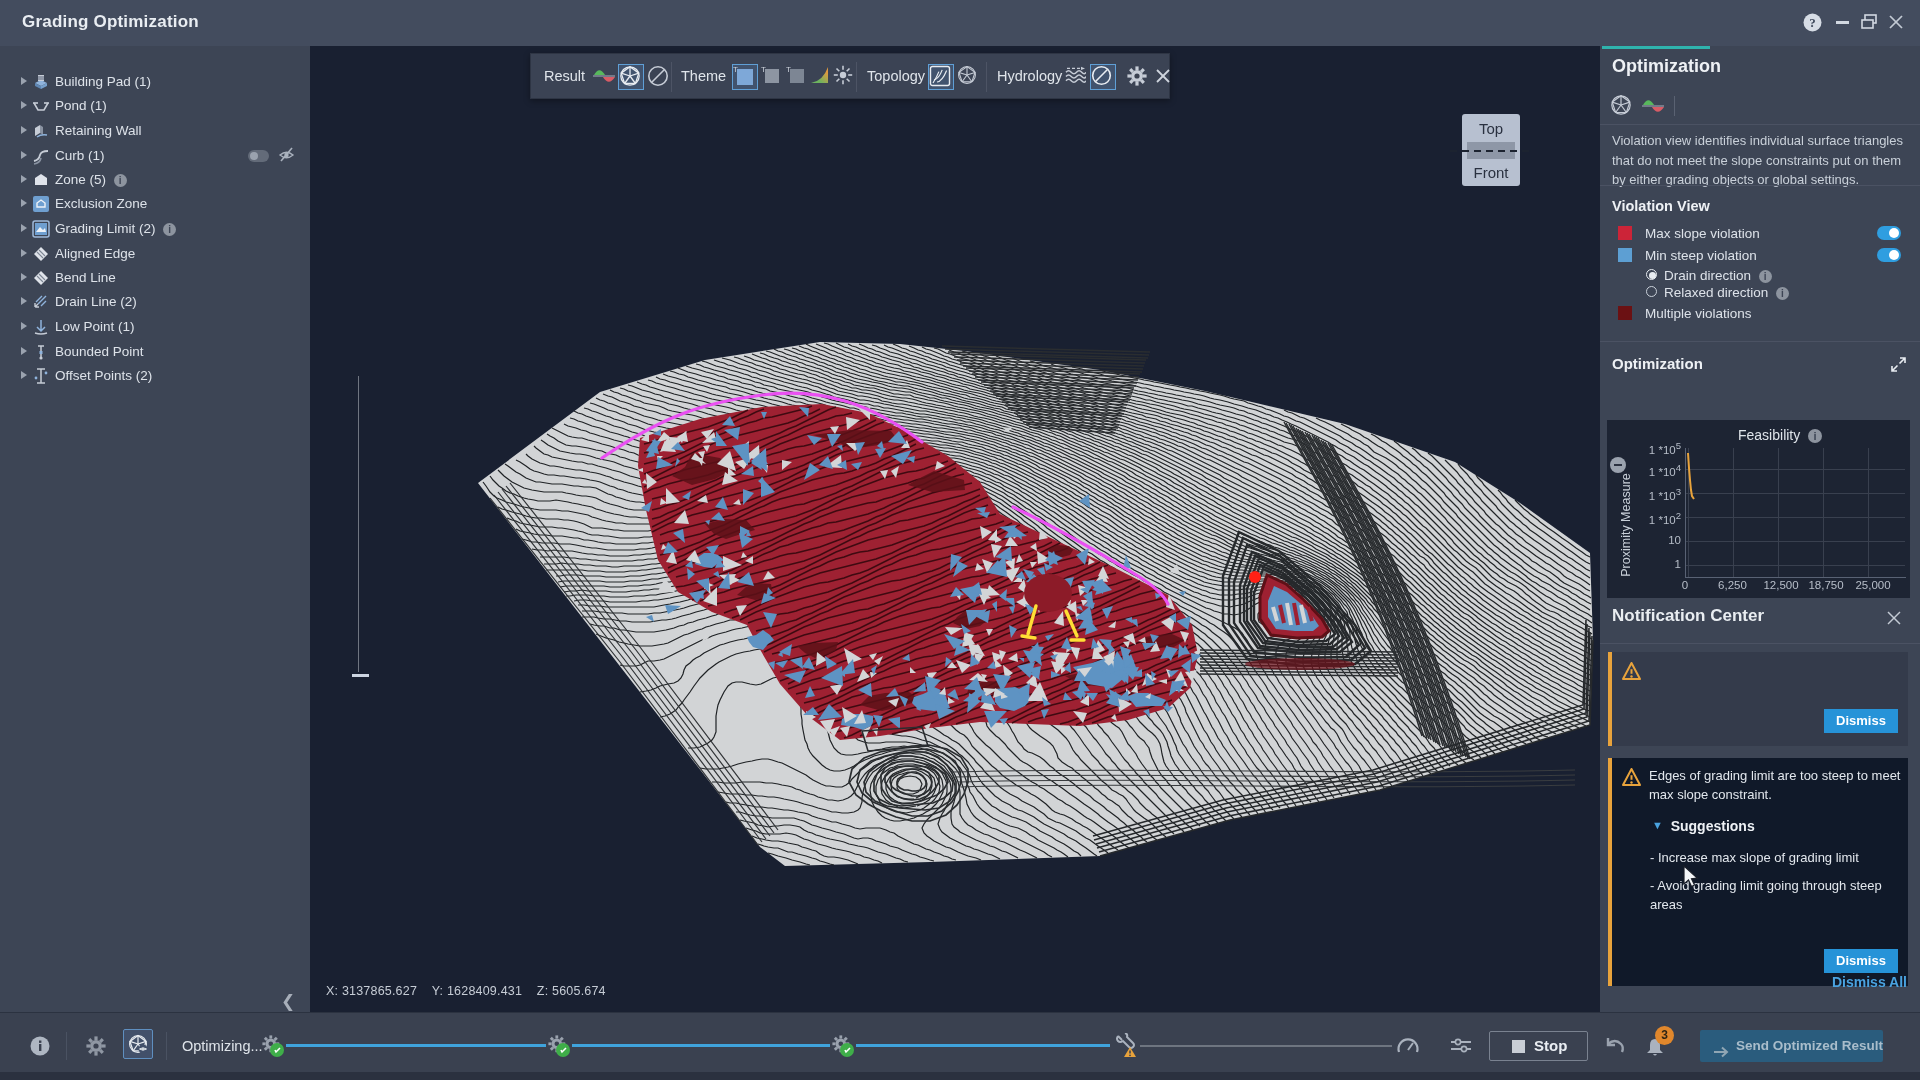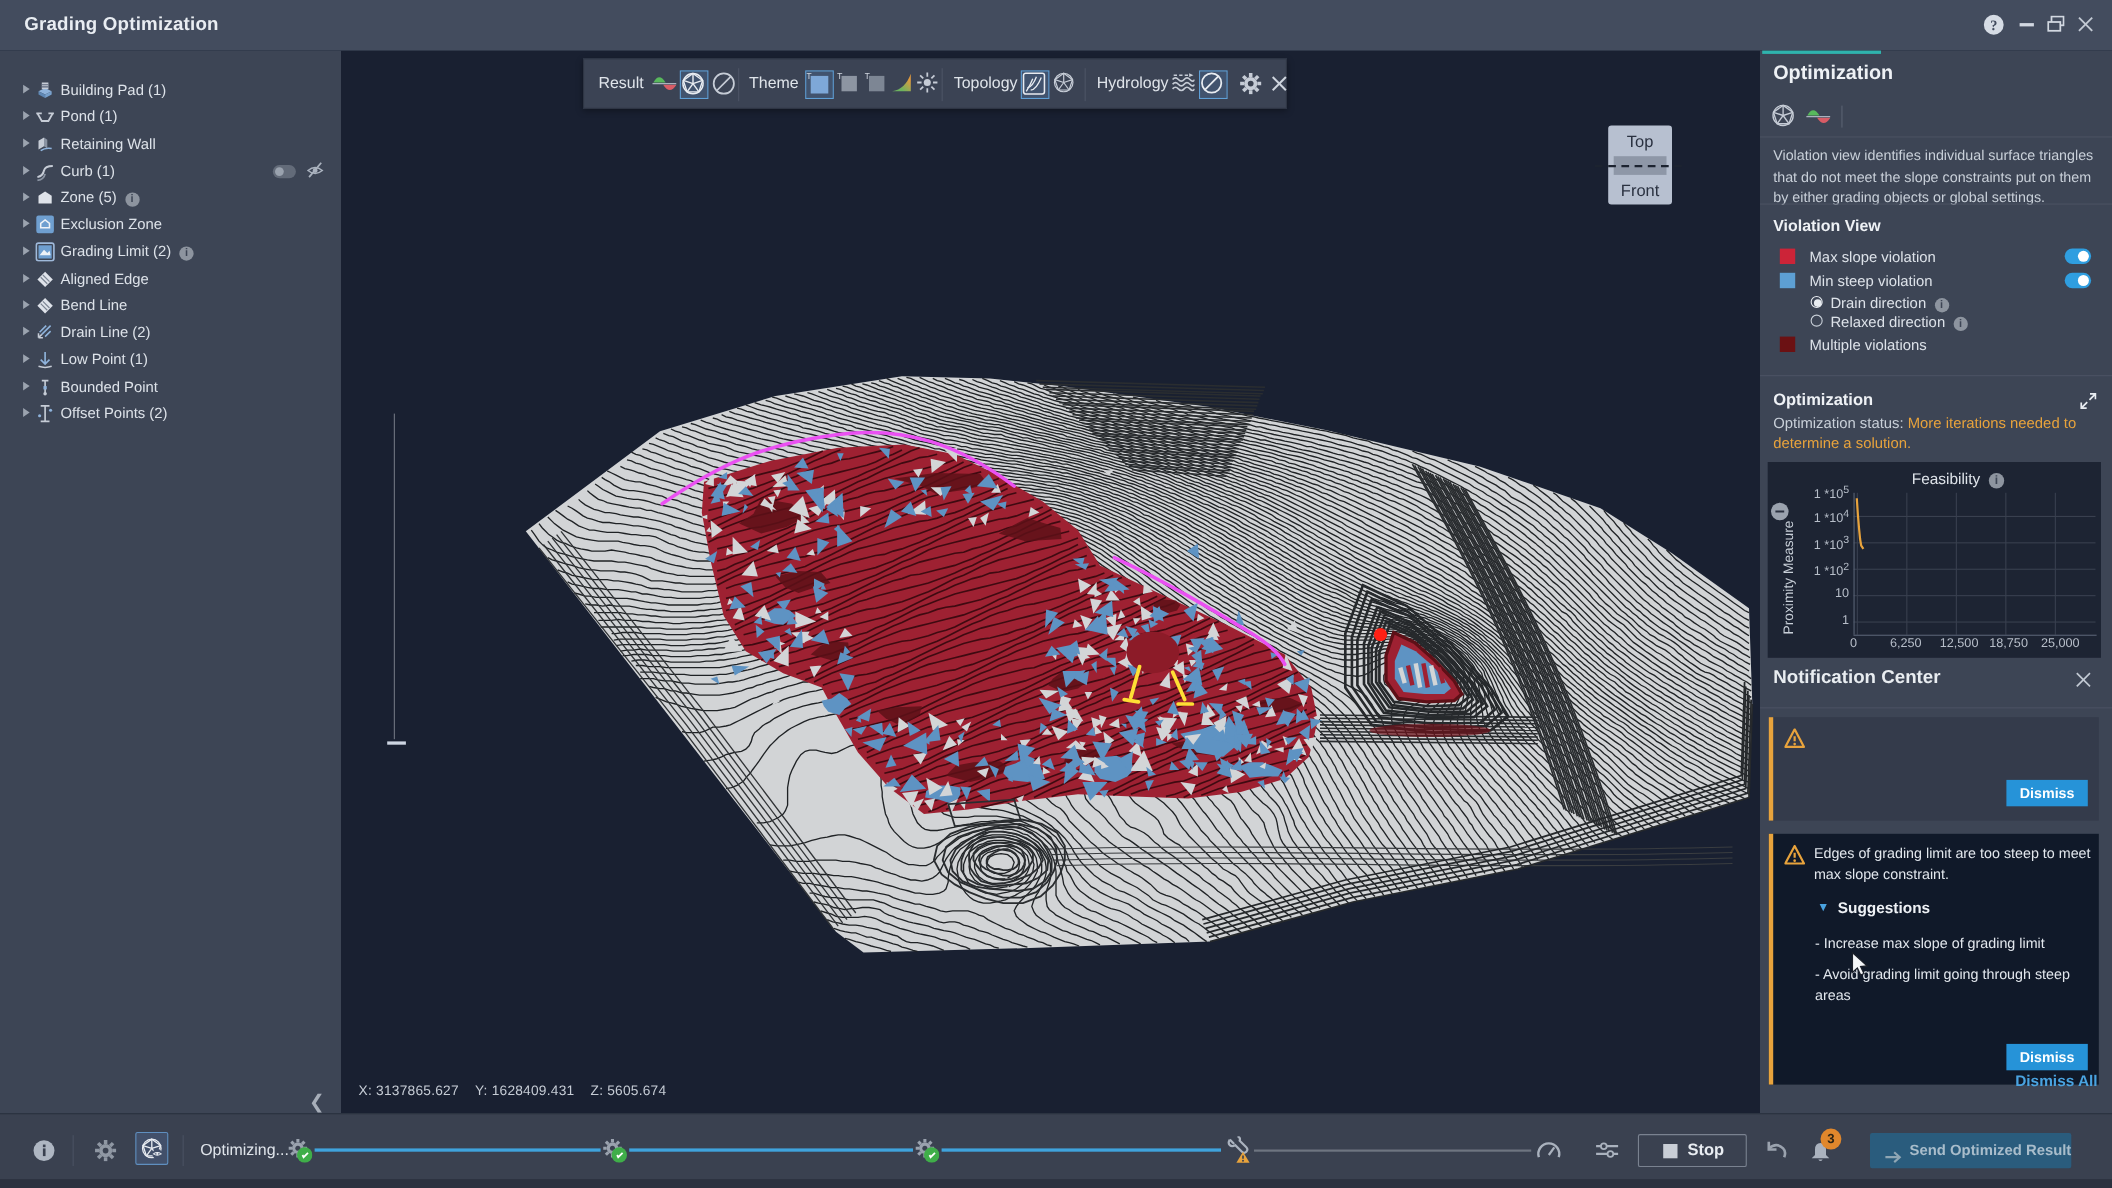--- a/index.html
+++ b/index.html
@@ -1076,21 +1076,20 @@
       <div class="r-lb" style="left:64px;top:222px">Drain direction&nbsp;&nbsp;<span style="display:inline-block;width:13px;height:13px;border-radius:50%;background:#8d949f;color:#3d4555;font-size:10px;font-weight:700;text-align:center;line-height:13px;font-style:normal">i</span></div>
       <div class="radio" style="top:240px"></div>
       <div class="r-lb" style="left:64px;top:239px">Relaxed direction&nbsp;&nbsp;<span style="display:inline-block;width:13px;height:13px;border-radius:50%;background:#8d949f;color:#3d4555;font-size:10px;font-weight:700;text-align:center;line-height:13px;font-style:normal">i</span></div>
       <div class="sw" style="top:260px;background:#6b1113"></div>
       <div class="r-lb" style="top:260px">Multiple violations</div>
       <div class="hr" style="top:295px"></div>
       <div class="r-h2" style="top:309px;font-size:15px">Optimization</div>
       <div class="abs" style="left:291px;top:311px"><svg width="15" height="15" viewBox="0 0 15 15" style="">
           <path d="M9 1 L14 1 L14 6 M14 1 L8.5 6.5 M6 14 L1 14 L1 9 M1 14 L6.5 8.5" stroke="#e8ecf1" stroke-width="1.6" fill="none"></path>
         </svg></div>
-      <div class="abs" style="left:12px;top:330px;width:306px;font-size:13.5px;line-height:18px;color:#c9d0d9">Optimization status: <span style="color:#e8a33c">More iterations needed to<br>determine a solution.</span></div>
       <div class="chart">
         <div class="abs" style="left:131px;top:7px;font-size:14px;color:#dfe4ea">Feasibility&nbsp;&nbsp;<span style="display:inline-block;width:14px;height:14px;border-radius:50%;background:#8d949f;color:#3d4555;font-size:11px;font-weight:700;text-align:center;line-height:14px;font-style:normal">i</span></div>
         <div class="abs" style="left:2px;top:36px"><svg width="18" height="18" viewBox="0 0 18 18" style="">
             <circle cx="9" cy="9" r="8" fill="#9aa2ae"></circle>
             <line x1="5" y1="9" x2="13" y2="9" stroke="#2a3140" stroke-width="2"></line>
           </svg></div>
         <div class="abs" style="left:-46px;top:98px;width:130px;text-align:center;font-size:12.5px;color:#c9d0d9;transform:rotate(-90deg)">Proximity Measure</div>
         <div class="ticky" style="left:6px;width:68px;top:20px">1 *10<sup>5</sup></div>
         <div class="ticky" style="left:6px;width:68px;top:42px">1 *10<sup>4</sup></div>
         <div class="ticky" style="left:6px;width:68px;top:66px">1 *10<sup>3</sup></div>

